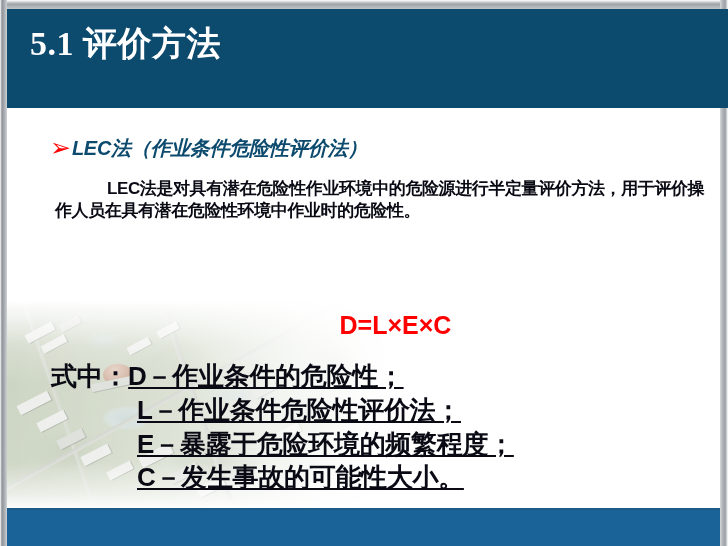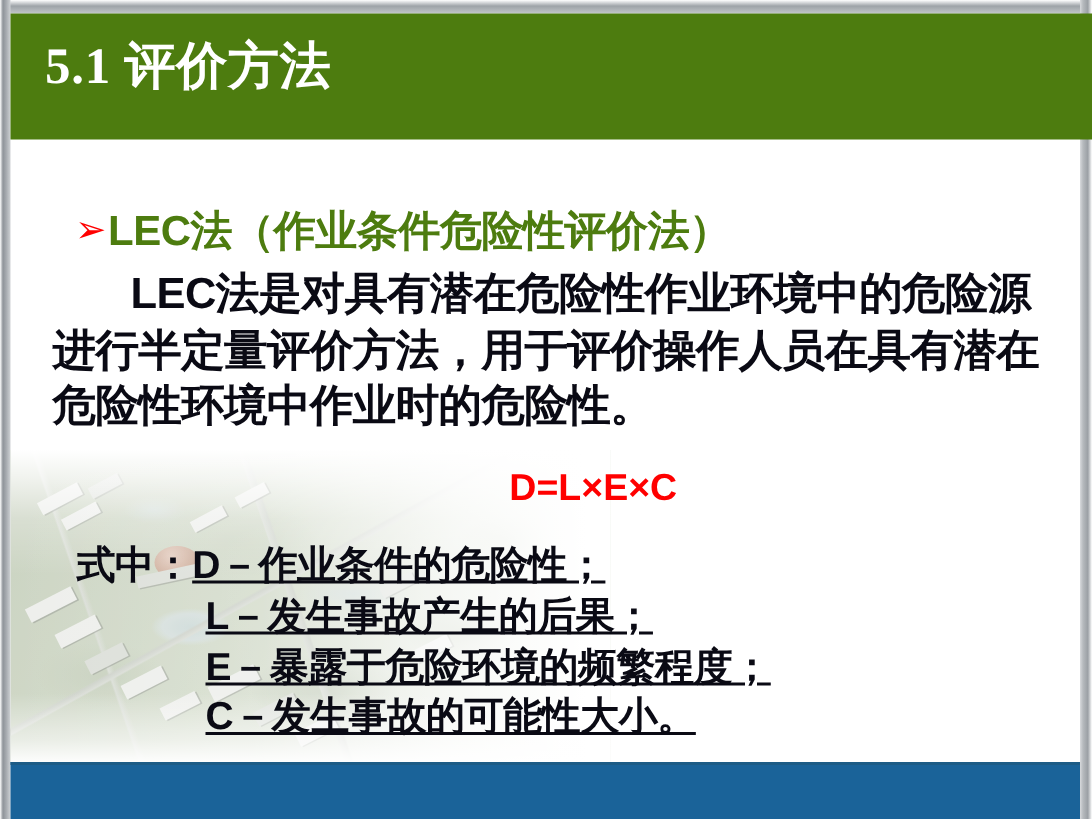--- a/index.html
+++ b/index.html
@@ -42,22 +42,22 @@
     width: 728px; height: 9px;
     background: linear-gradient(to bottom, #ffffff 0%, #9ea3a8 45%, #c2c6c9 100%);
   }
 
   
   .header {
     position: absolute;
     left: 7px;
     top: 9px;
     width: 721px;
-    height: 84px;
-    background: #4d7c0f;
+    height: 99px;
+    background: #0c4a6e;
     z-index: 4;
   }
   .header-title {
     position: absolute;
     left: 23px;
     top: 12px;
     font-family: "Liberation Serif", "DejaVu Serif", serif;
     font-size: 34px;
     font-weight: bold;
     color: #ffffff;
@@ -147,33 +147,34 @@
   }
   .bullet-arrow {
     color: #ff0000;
     font-size: 25px;
     line-height: 1;
     margin-right: 1px;
     transform: translateY(-1px);
   }
   .bullet-text {
     font-family: "Liberation Sans", sans-serif;
-    font-size: 28px;
-    font-weight: bold;
-    color: #4d7c0f;
+    font-size: 20px;
+    font-weight: bold;
+    color: #0c4a6e;
     letter-spacing: -0.3px;
+    font-style: italic;
   }
 
   .para {
     position: absolute;
-    left: 28px;
+    left: 48px;
     top: 93px;
     width: 660px;
     font-family: "Liberation Sans", sans-serif;
-    font-size: 29px;
+    font-size: 17px;
     font-weight: bold;
     color: #0a0a14;
     line-height: 1.30;
     text-indent: 52px;
     letter-spacing: -0.4px;
   }
 
   .formula {
     position: absolute;
     left: 0;
@@ -270,21 +271,21 @@
 
     <div class="para">LEC法是对具有潜在危险性作业环境中的危险源进行半定量评价方法，用于评价操作人员在具有潜在危险性环境中作业时的危险性。</div>
 
     <div class="formula">D=L×E×C</div>
 
     <div class="defs">
       <span class="def-row">
         <span class="lead">式中：</span><span>D－作业条件的危险性；</span>
       </span>
       <span class="def-row indent">
-        <span>L－发生事故产生的后果；</span>
+        <span>L－作业条件危险性评价法；</span>
       </span>
       <span class="def-row indent">
         <span>E－暴露于危险环境的频繁程度；</span>
       </span>
       <span class="def-row indent">
         <span>C－发生事故的可能性大小。</span>
       </span>
     </div>
 
   </div>

